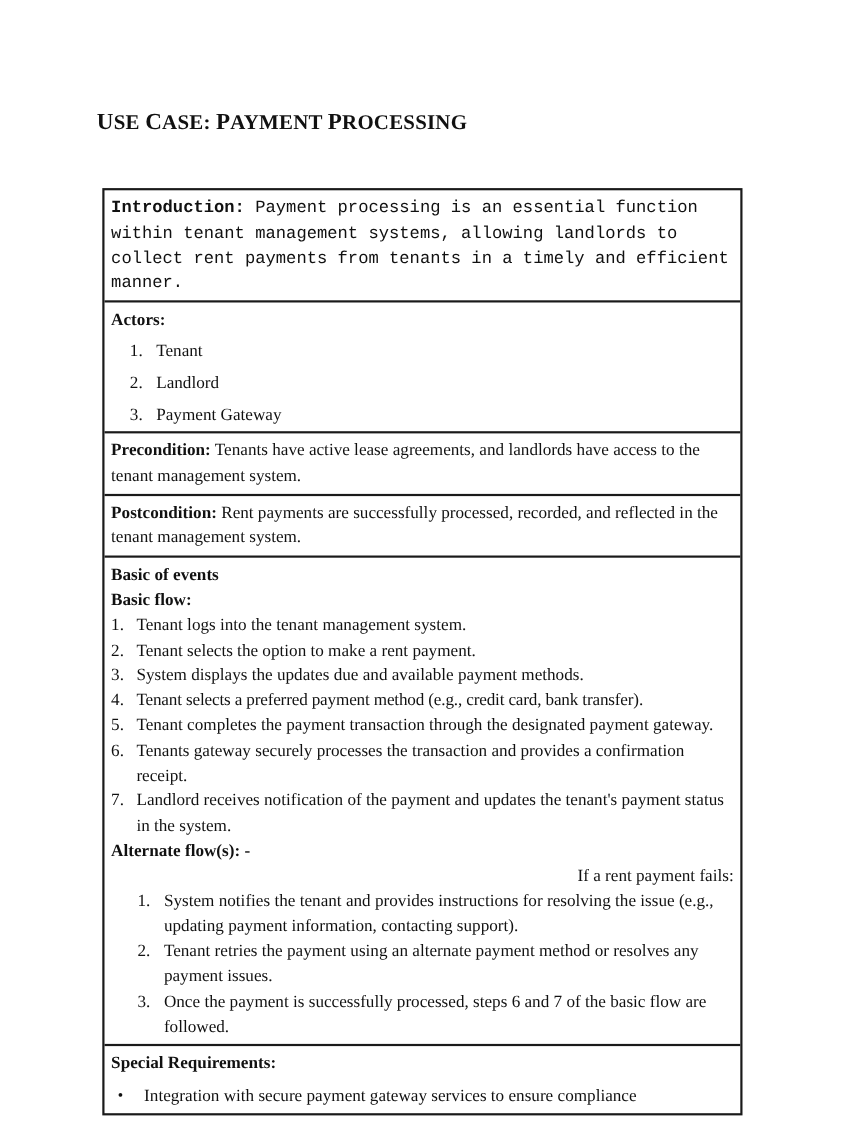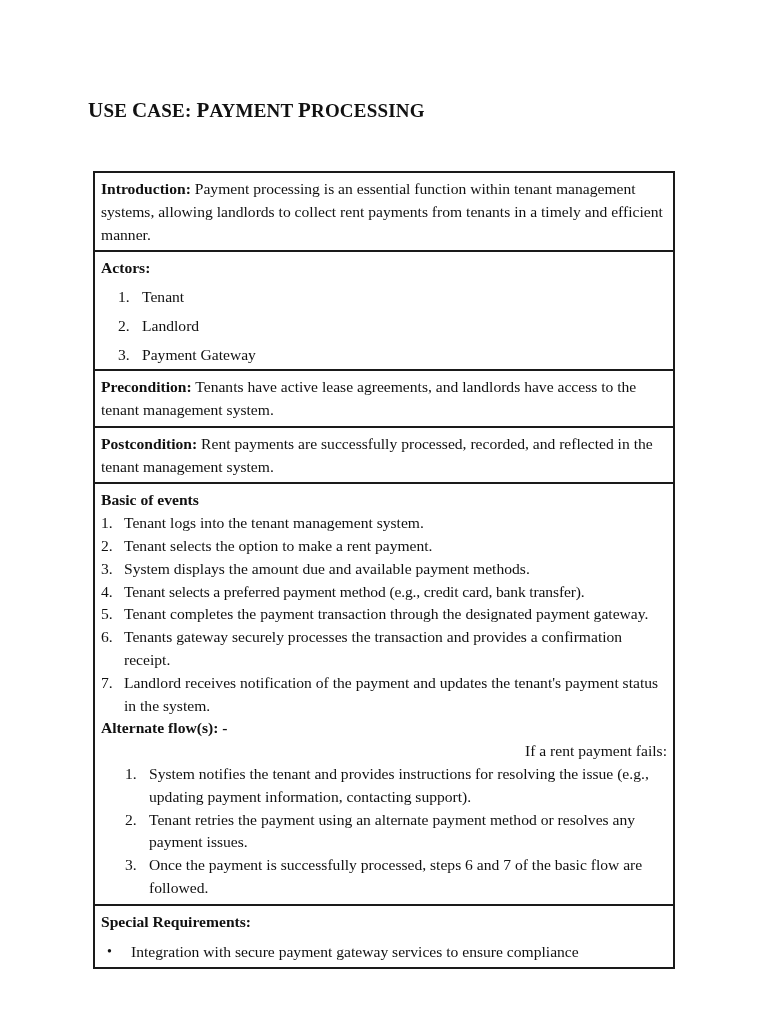--- a/index.html
+++ b/index.html
@@ -2,21 +2,21 @@
 <html><head>
 <meta charset="utf-8">
 <style>
   html, body { margin: 0; padding: 0; background: #ffffff; }
   body { width: 768px; height: 1024px; position: relative; overflow: hidden; font-family: "Liberation Serif", "DejaVu Serif", serif; color: #111; }
   .title { position: absolute; left: 88px; top: 98px; font-size: 20px; font-weight: bold; letter-spacing: 0.2px; white-space: nowrap; }
   .title .big { font-size: 21px; }
   .title .small { font-size: 19px; }
   .table { position: absolute; left: 93px; top: 171px; width: 578px; border: 2px solid #1a1a1a; border-bottom: 2px solid #1a1a1a; }
   .cell { border-top: 2px solid #1a1a1a; padding: 5px 6px 4px 6px; font-size: 15.6px; line-height: 22.8px; }
-  .cell:first-child { border-top: none; }
+  .cell:first-child { border-top: none; font-family: Liberation Mono, monospace; }
   .b { font-weight: bold; }
   ol.actors { list-style: none; margin: 0; padding: 0; }
   ol.actors li { padding-left: 17px; line-height: 29px; }
   ol.actors li .num { display: inline-block; width: 24px; }
   .flow-item { display: flex; }
   .flow-item .num { width: 23px; flex: none; }
   .flow-item .txt { flex: 1; }
   .alt-intro { padding-left: 4px; text-align: right; }
   .alt-item { display: flex; padding-left: 24px; }
   .alt-item .num { width: 24px; flex: none; }
@@ -53,32 +53,33 @@
     <span>Tenants have active lease agreements, and landlords have access to the tenant management system.</span>
   </div>
 
   <div class="cell">
     <span class="b">Postcondition:</span>
     <span>Rent payments are successfully processed, recorded, and reflected in the tenant management system.</span>
   </div>
 
   <div class="cell">
     <div class="b">Basic of events</div>
+    <div class="b">Basic flow:</div>
 
     <div class="flow-item">
         <span class="num">1.</span>
         <span class="txt">Tenant logs into the tenant management system.</span>
       </div>
     <div class="flow-item">
         <span class="num">2.</span>
         <span class="txt">Tenant selects the option to make a rent payment.</span>
       </div>
     <div class="flow-item">
         <span class="num">3.</span>
-        <span class="txt">System displays the amount due and available payment methods.</span>
+        <span class="txt">System displays the updates due and available payment methods.</span>
       </div>
     <div class="flow-item">
         <span class="num">4.</span>
         <span class="txt" style="white-space:nowrap;letter-spacing:-0.15px;">Tenant selects a preferred payment method (e.g., credit card, bank transfer).</span>
       </div>
     <div class="flow-item">
         <span class="num">5.</span>
         <span class="txt">Tenant completes the payment transaction through the designated payment gateway.</span>
       </div>
     <div class="flow-item">

